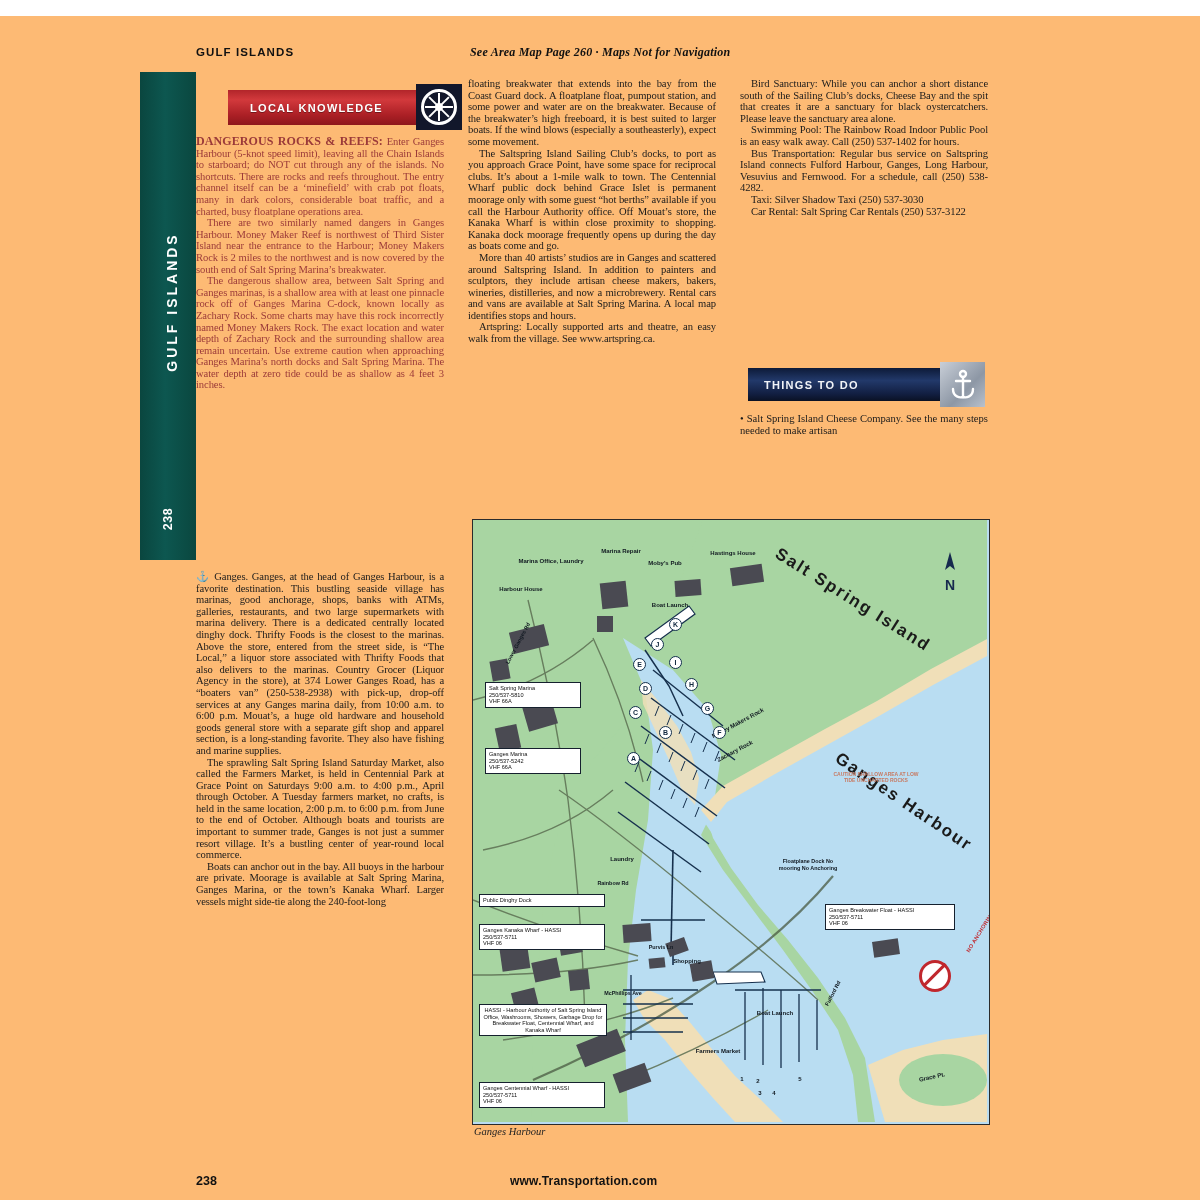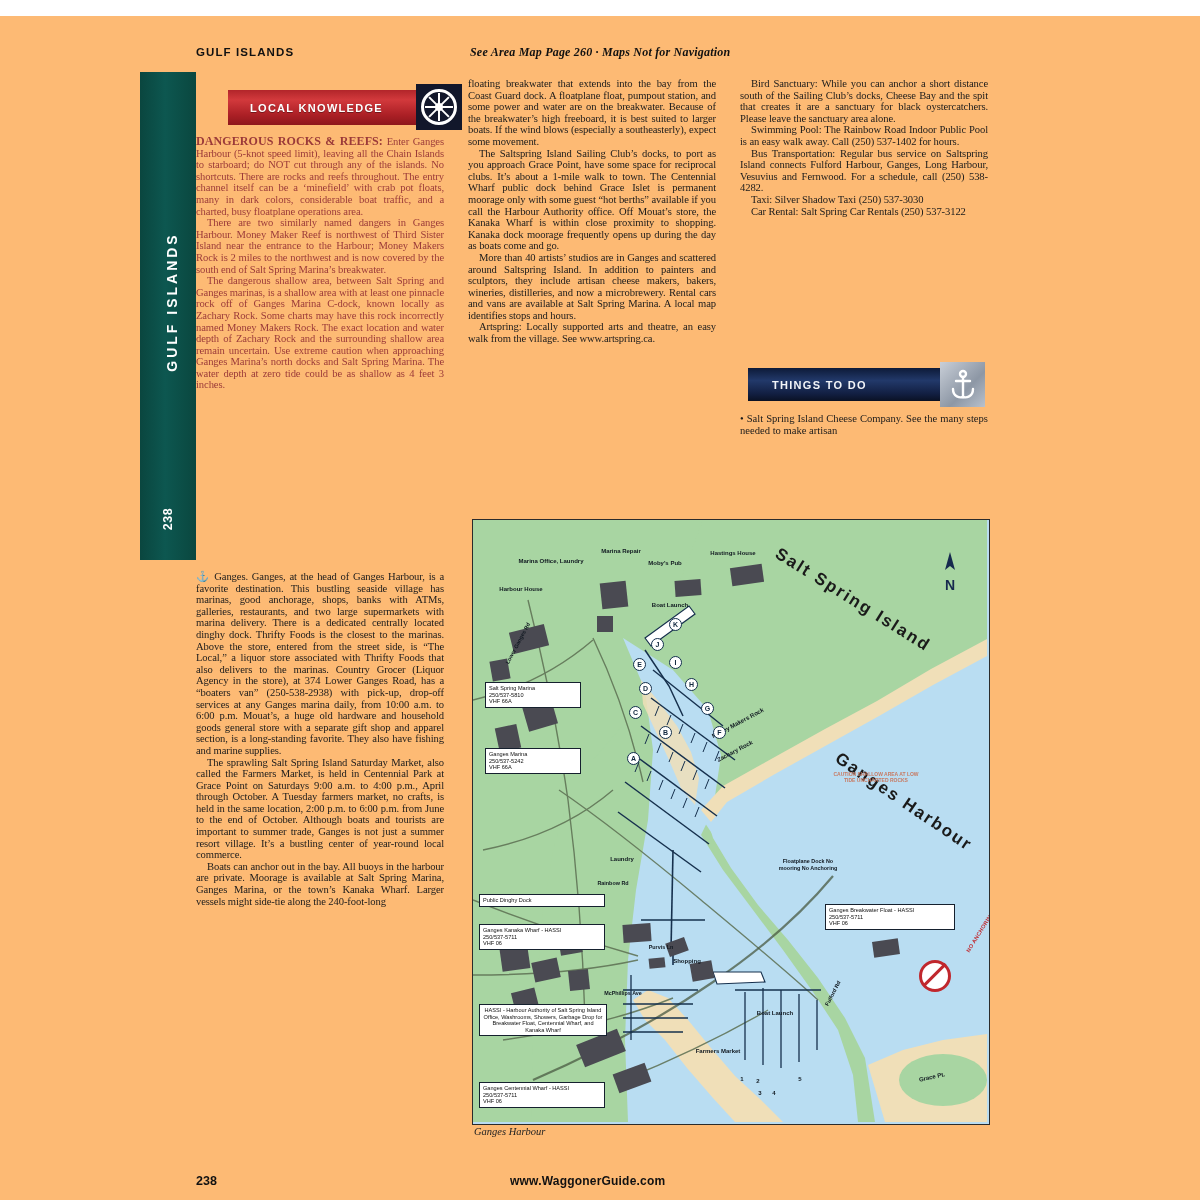--- a/index.html
+++ b/index.html
@@ -117,21 +117,21 @@
   .ttd-banner{position:absolute;left:740px;top:352px;width:248px;height:33px;}
   .ttd-bar{
     position:absolute;left:8px;top:0;width:205px;height:33px;
     background:linear-gradient(180deg,#0d1a38 0%,#1d3055 35%,#101d3c 75%,#0a1density 100%);
     background:linear-gradient(180deg,#0d1a38 0%,#22396a 38%,#121f42 78%,#0a1124 100%);
     display:flex;align-items:center;
   }
   .ttd-bar span{
     font-family:"Liberation Sans", sans-serif;
     font-weight:bold;font-size:11px;letter-spacing:1.3px;color:#f2f4f8;
-    padding-left:24px;
+    padding-left:16px;
   }
   .ttd-icon{
     position:absolute;left:200px;top:-6px;width:45px;height:45px;
     background:linear-gradient(135deg,#c9cfd8,#8d97a5 60%,#b9c1cc);
     display:flex;align-items:center;justify-content:center;
   }
   .ttd-icon svg{display:block;}
   .ttd-body{position:absolute;left:740px;top:397px;width:248px;}
   .ttd-body p{
     margin:0;font-size:10.6px;line-height:11.7px;text-indent:0;
@@ -517,15 +517,15 @@
       <div>Ganges Breakwater Float - HASSI</div>
       <div>250/537-5711</div>
       <div>VHF 06</div>
     </div>
 
   </div>
 
   <div class="cap">Ganges Harbour</div>
 
   <div class="ft-num">238</div>
-  <div class="ft-url">www.WaggonerGuide.com</div>
+  <div class="ft-url">www.Transportation.com</div>
 
 </div>
 
 </body></html>

